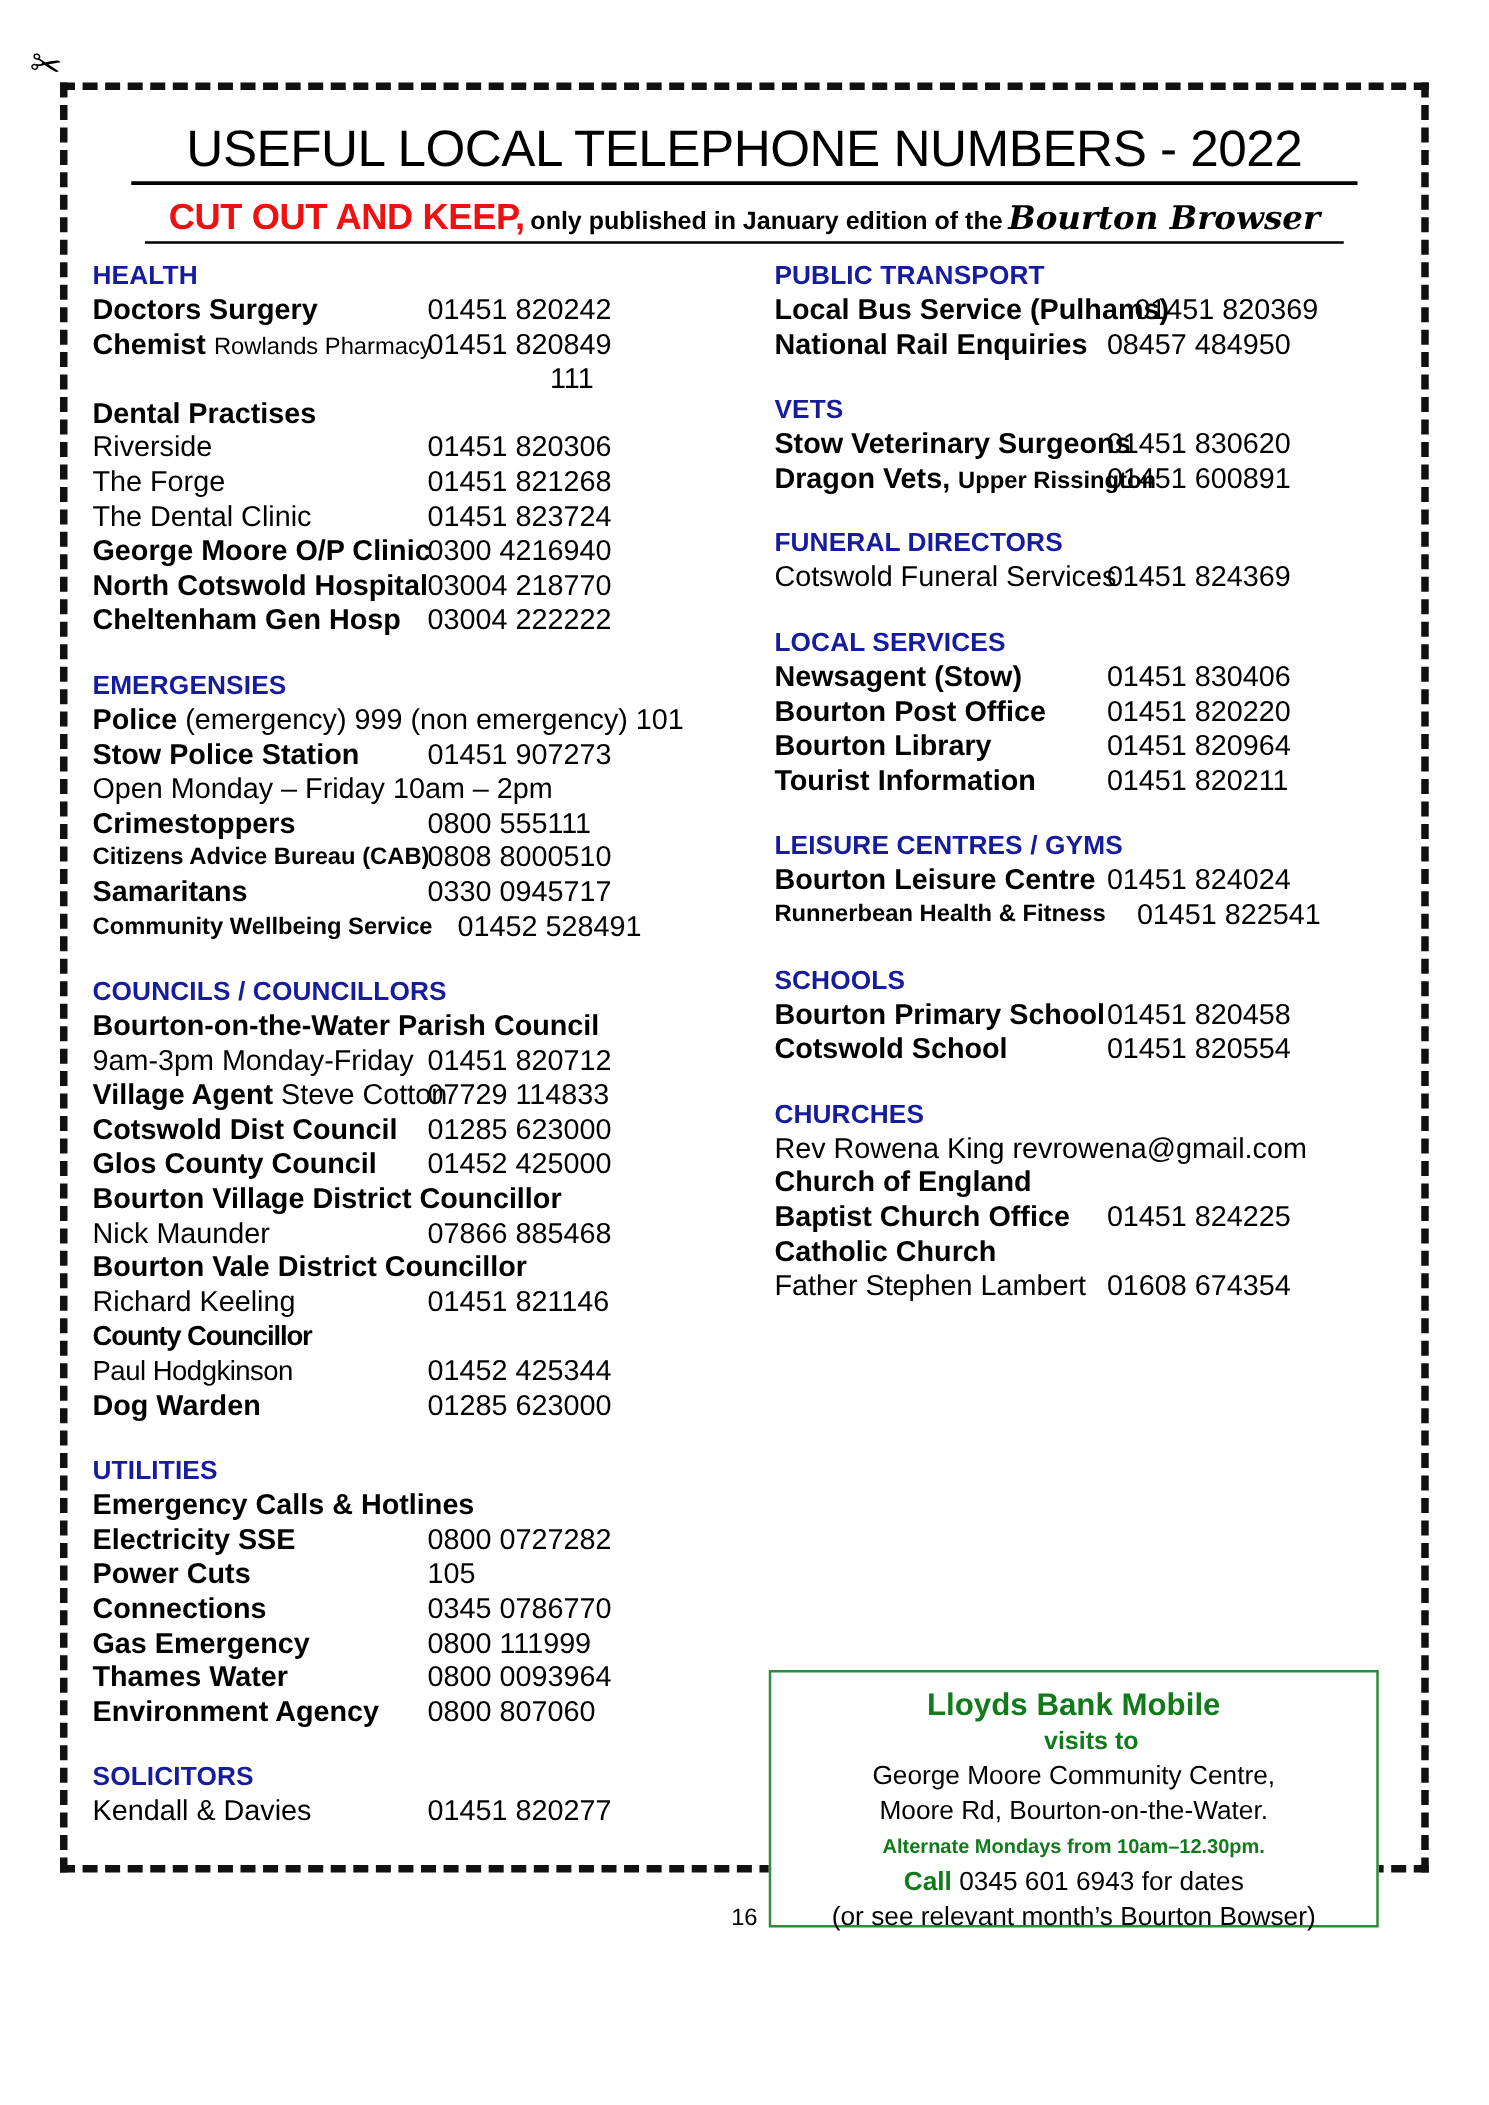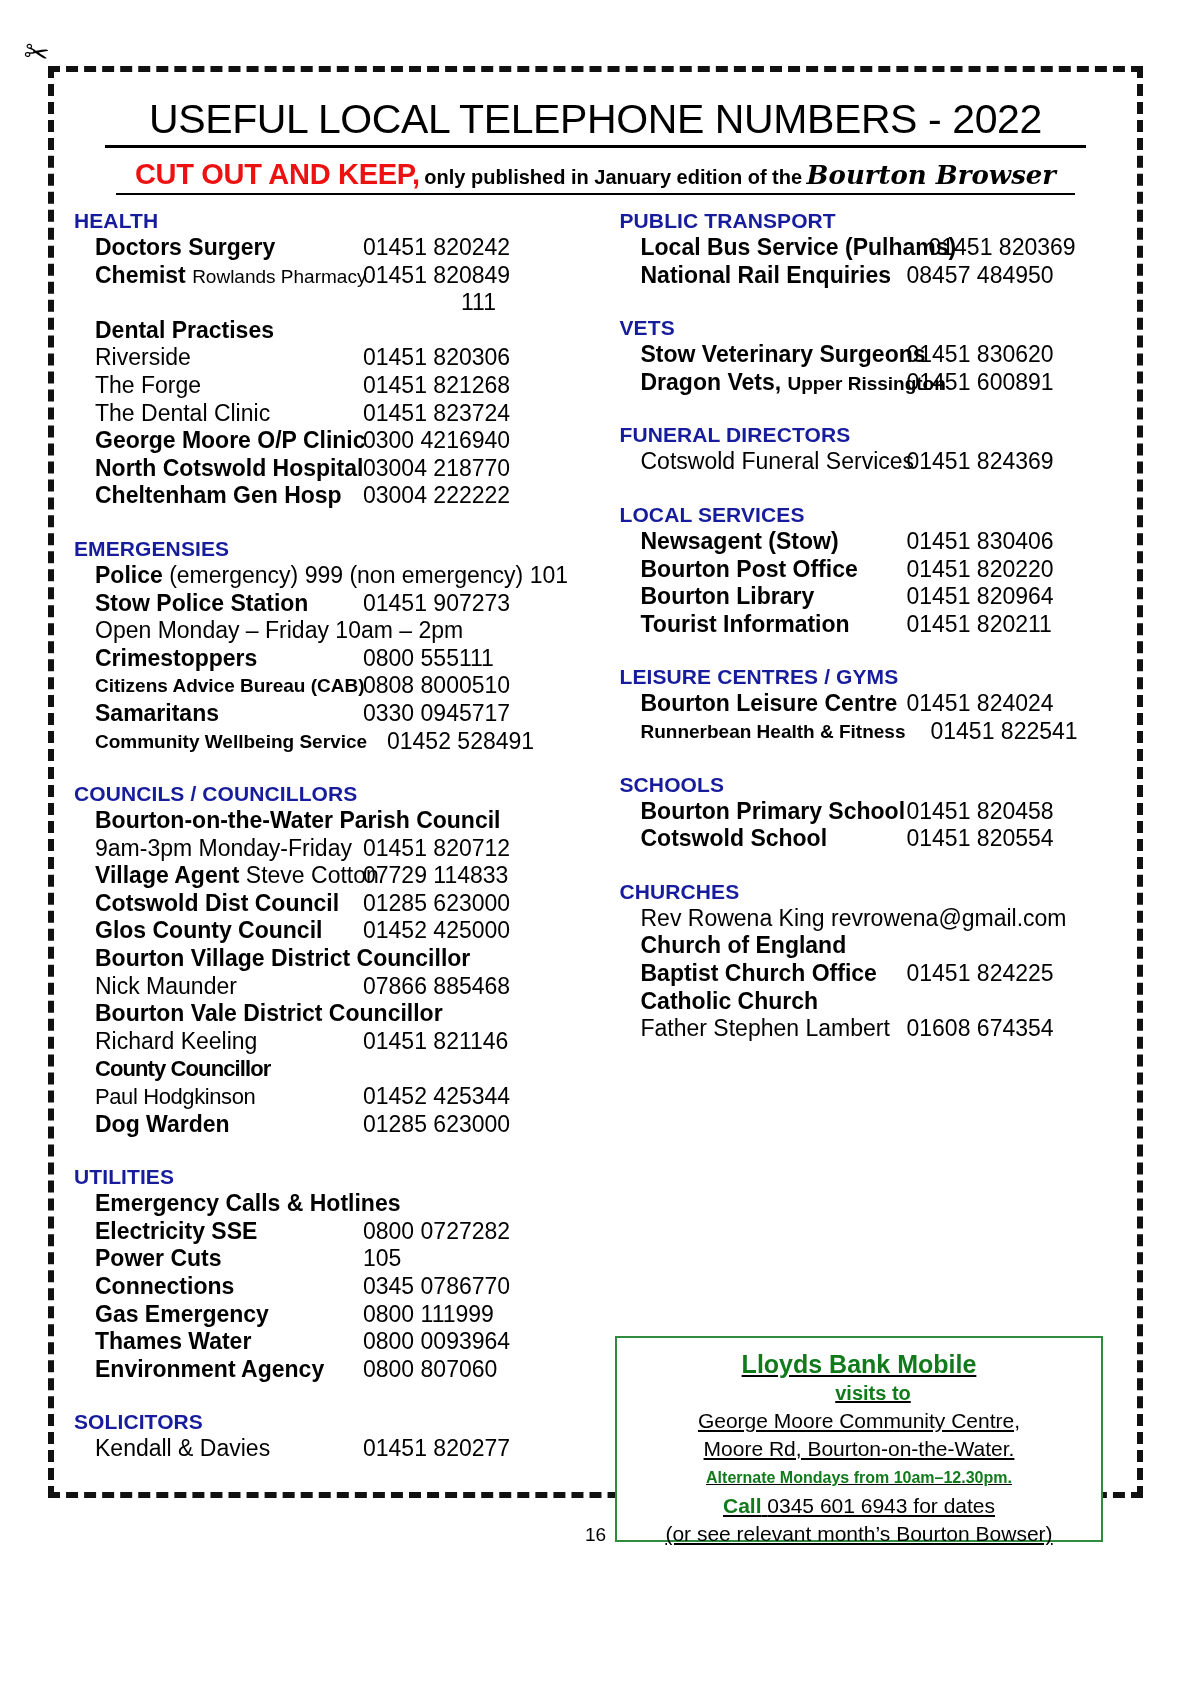--- a/index.html
+++ b/index.html
@@ -117,38 +117,36 @@
     letter-spacing: -0.4px;
   }
 
   
   .lrow {
     position: relative;
     height: 27.6px;
     font-size: 23px;
     line-height: 27.6px;
     white-space: nowrap;
-    margin-left: 21px;
   }
   .lrow .lab { position: absolute; left: 0; top: 0; }
   .lrow .val { position: absolute; top: 0; }
   .col-left  .lrow .val { left: 268px; }
   .col-right .lrow .val { left: 266px; }
 
   
   .lloyds {
     position: absolute;
     left: 555px; top: 1258px;
     width: 488px; height: 206px;
     border: 2px solid #2f8b3d;
     box-sizing: border-box;
     text-align: center;
     padding-top: 10px;
     background: #fff;
-    text-decoration: underline;
   }
   .lloyds .ltitle {
     color: #117a1b;
     font-weight: bold;
     font-size: 25px;
     line-height: 32px;
   }
   .lloyds .lvisits {
     color: #117a1b;
     font-weight: bold;

